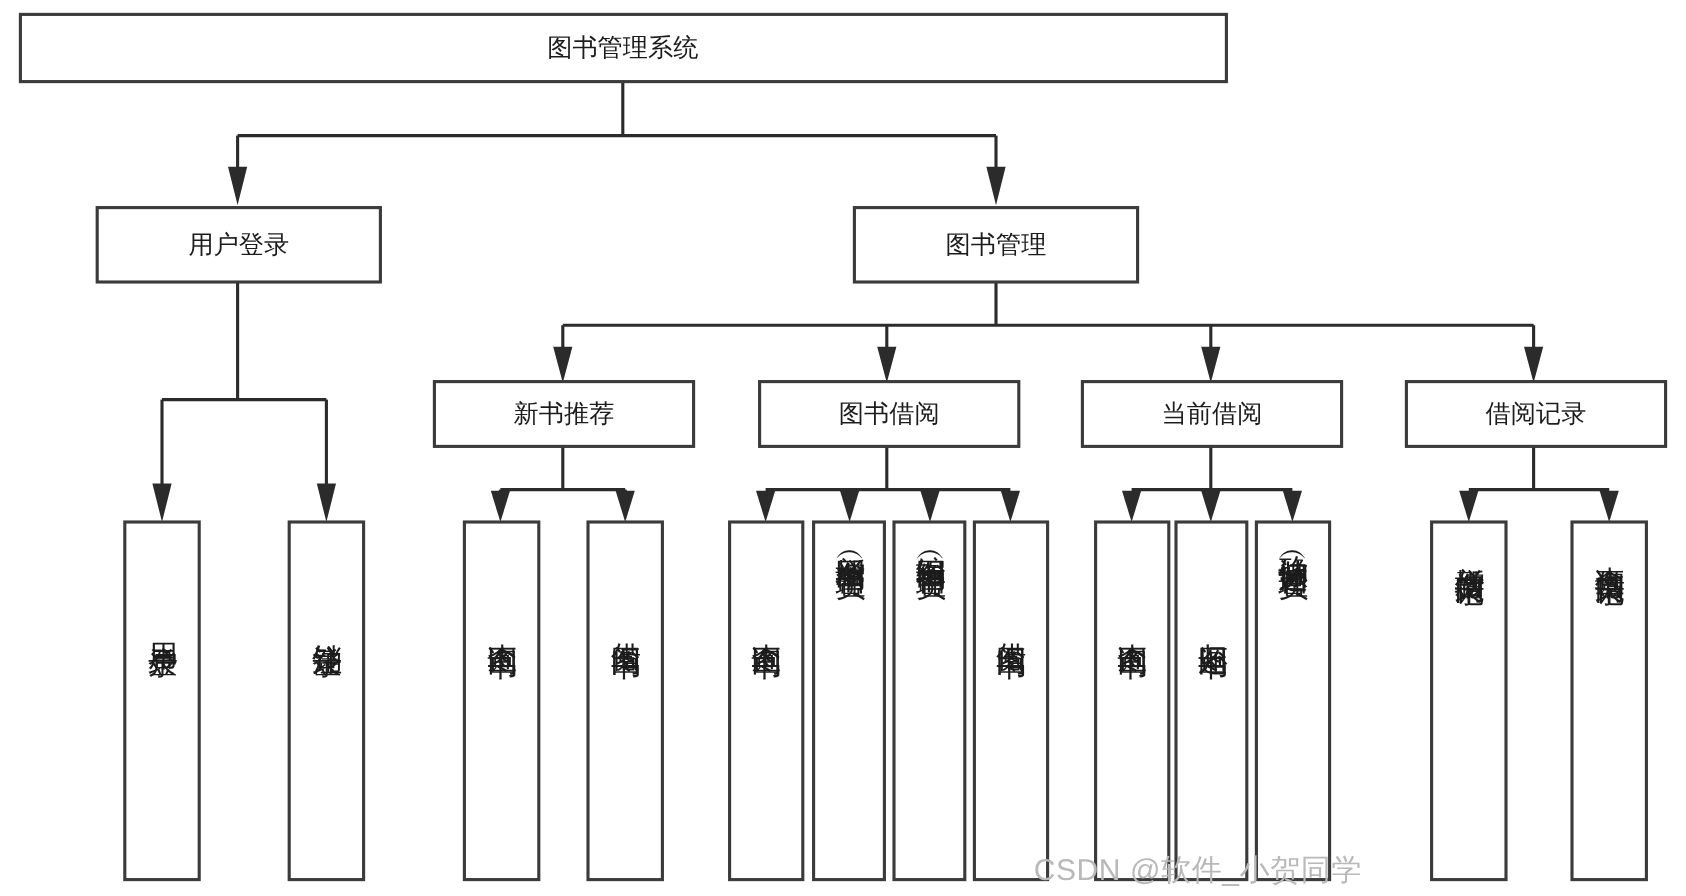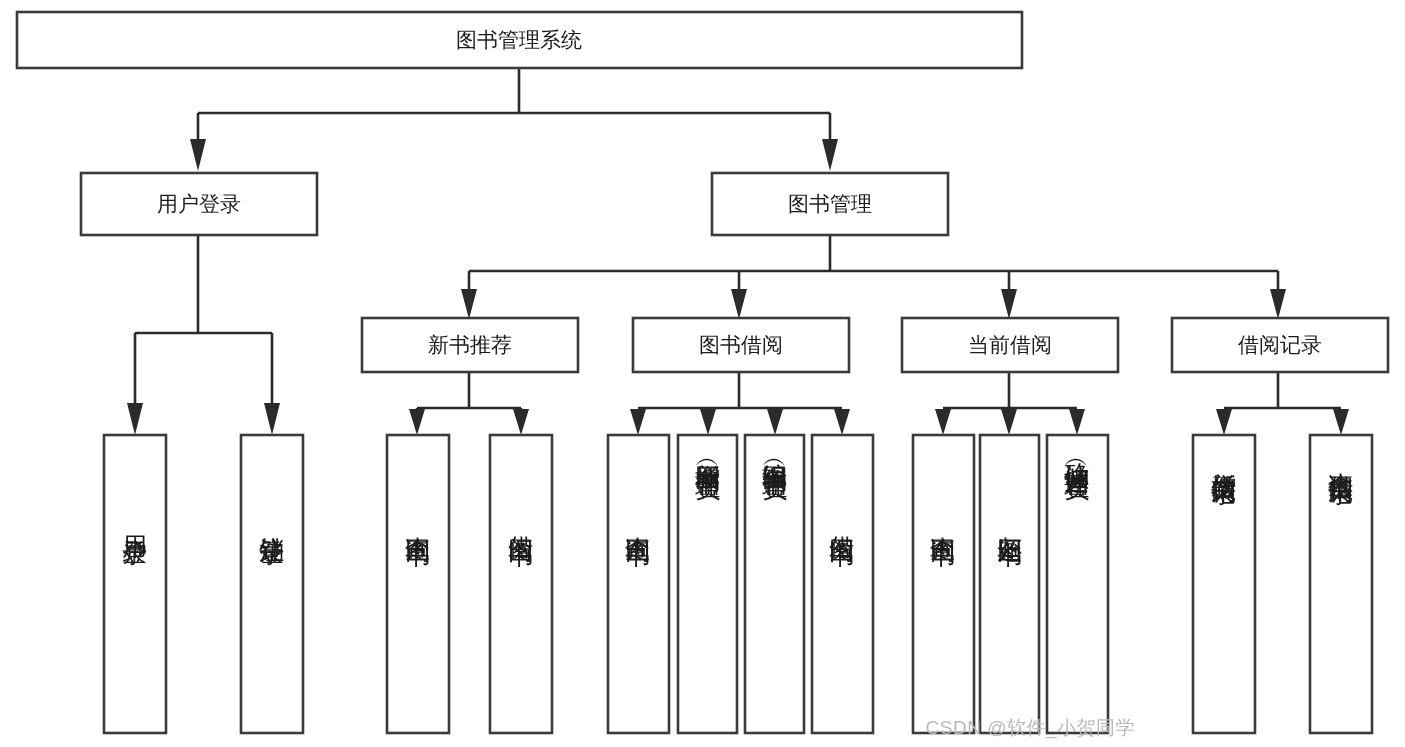--- a/index.html
+++ b/index.html
@@ -62,21 +62,21 @@
     white-space: nowrap;
     transform: translateX(-50%);
     text-align: start;
     pointer-events: none;
   }
   .watermark {
     position: absolute;
     right: 12px;
     bottom: 6px;
     font-family: "Liberation Sans", "DejaVu Sans", sans-serif;
-    font-size: 19px;
+    font-size: 25px;
     color: #b9b9b9;
     letter-spacing: 0.5px;
     white-space: nowrap;
     text-align: center;
   }
 </style>
 </head>
 <body>
 
 <div id="diagram-root">

